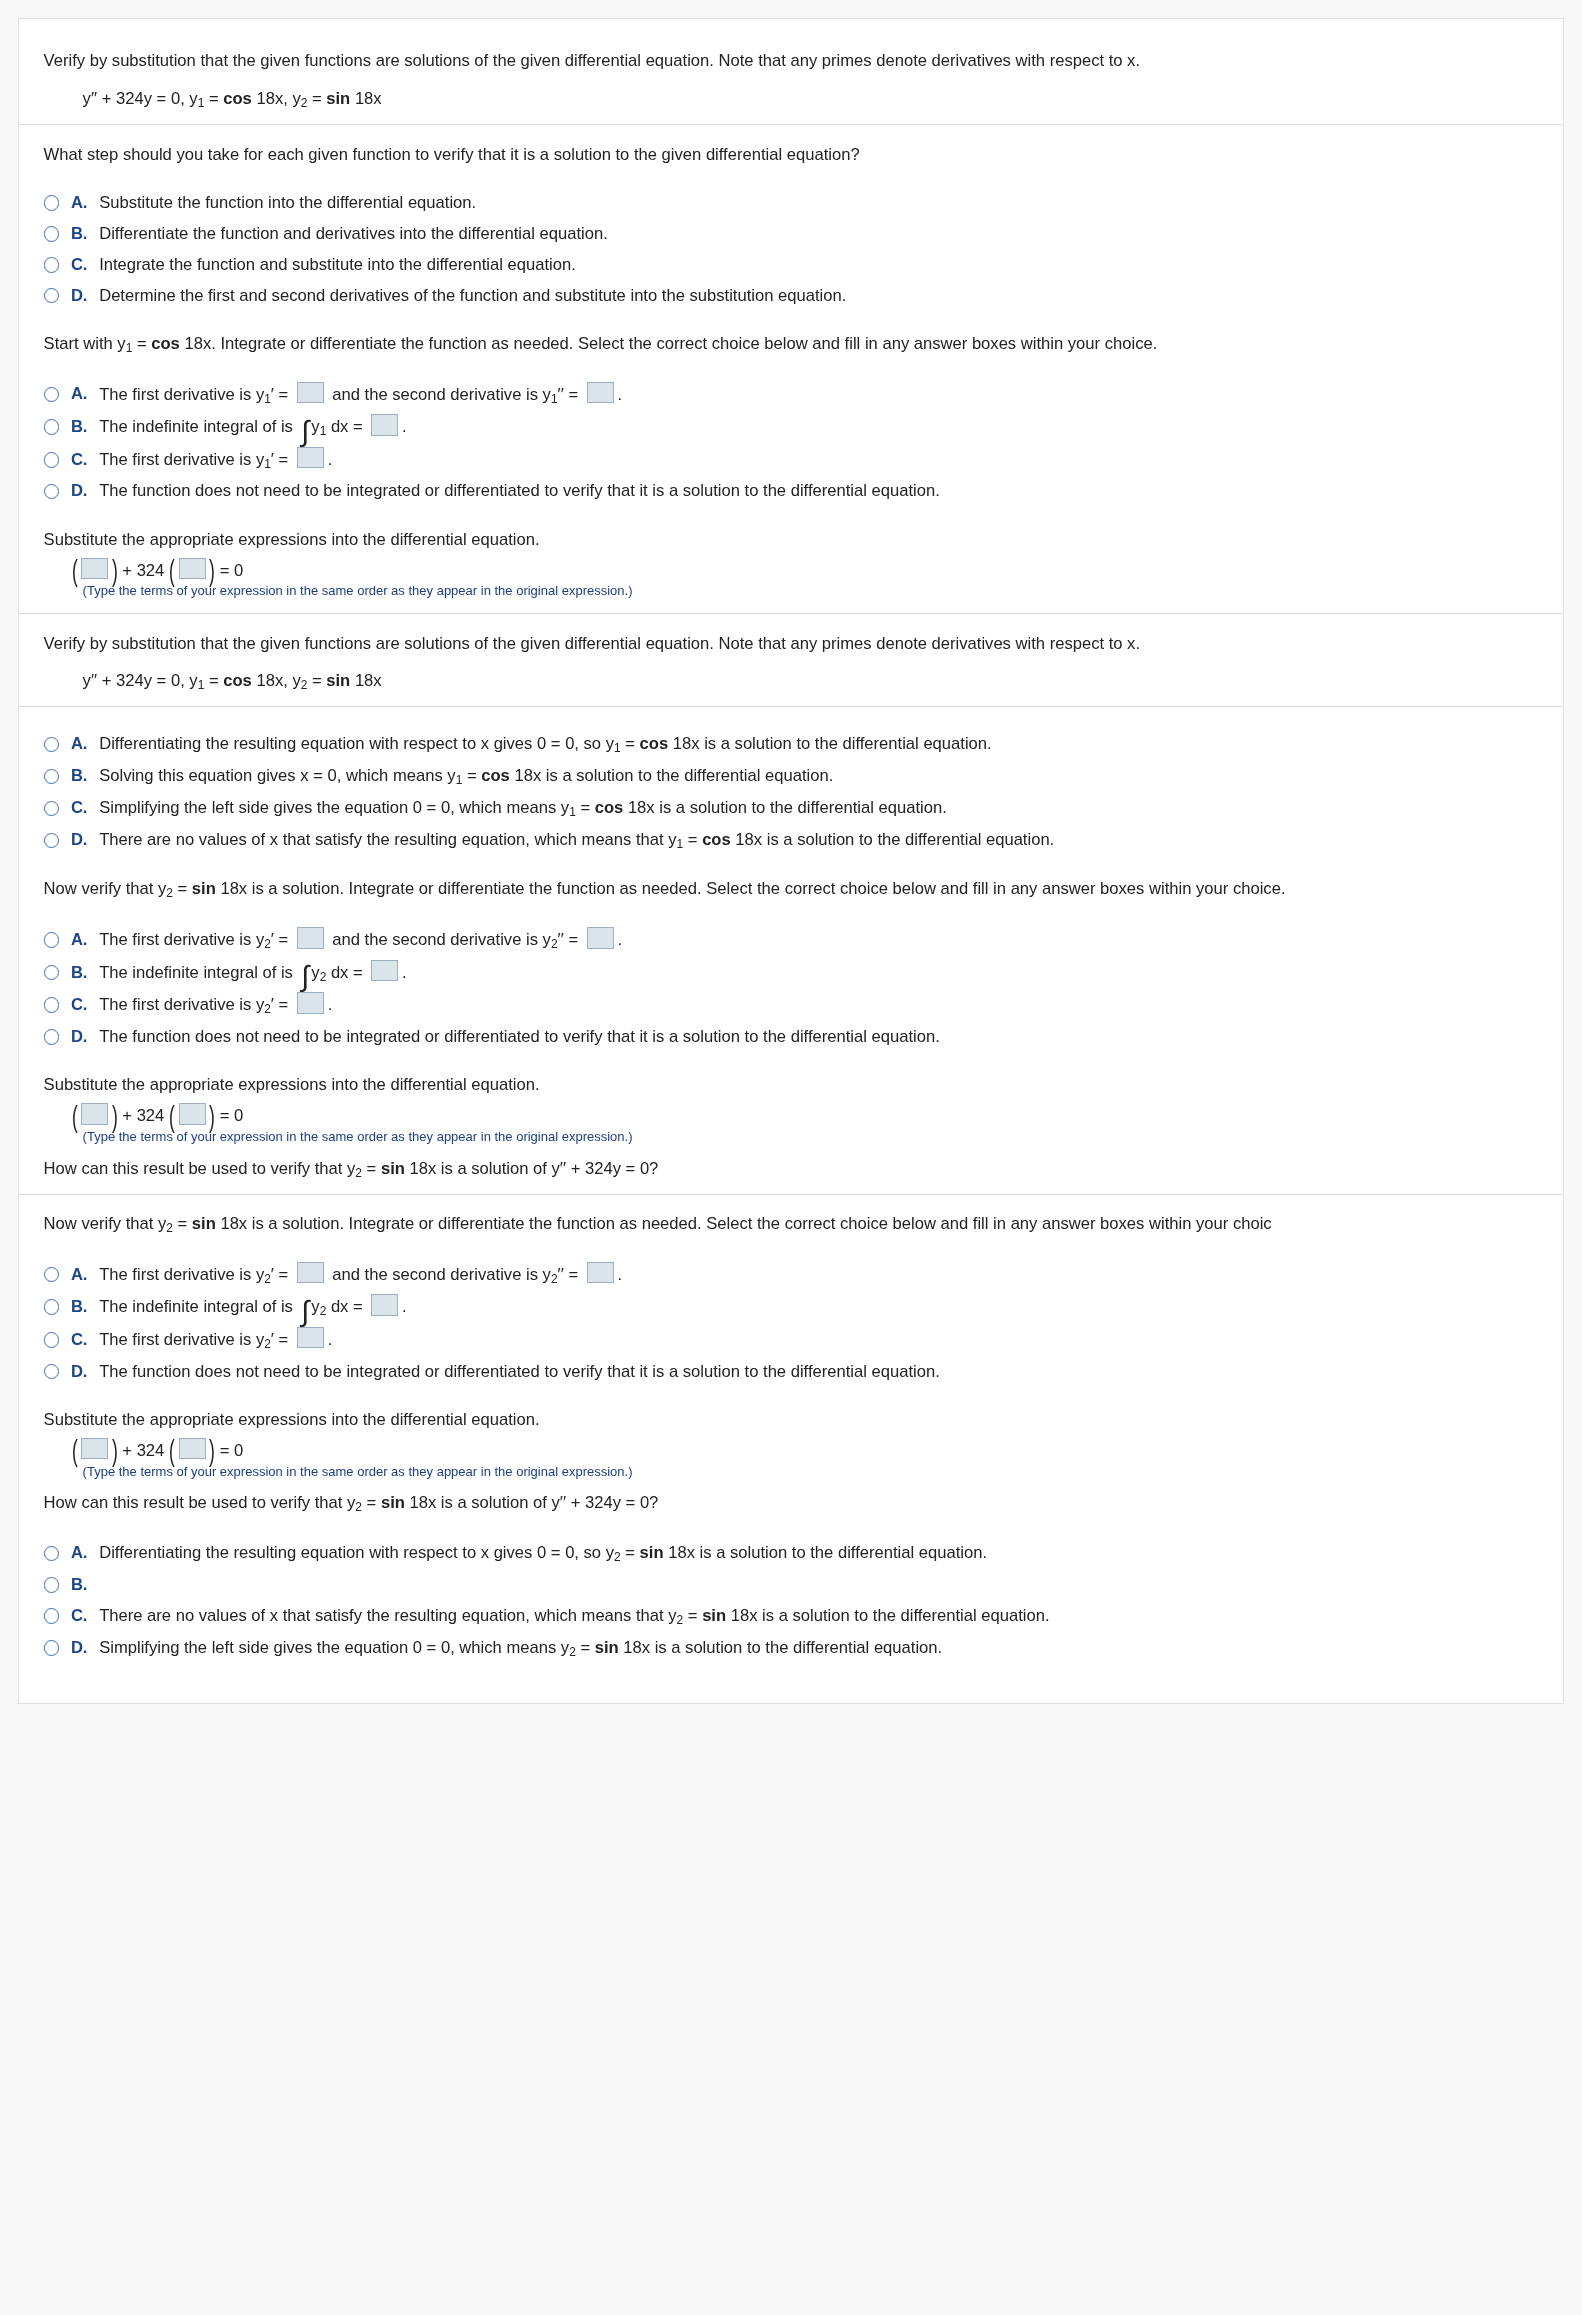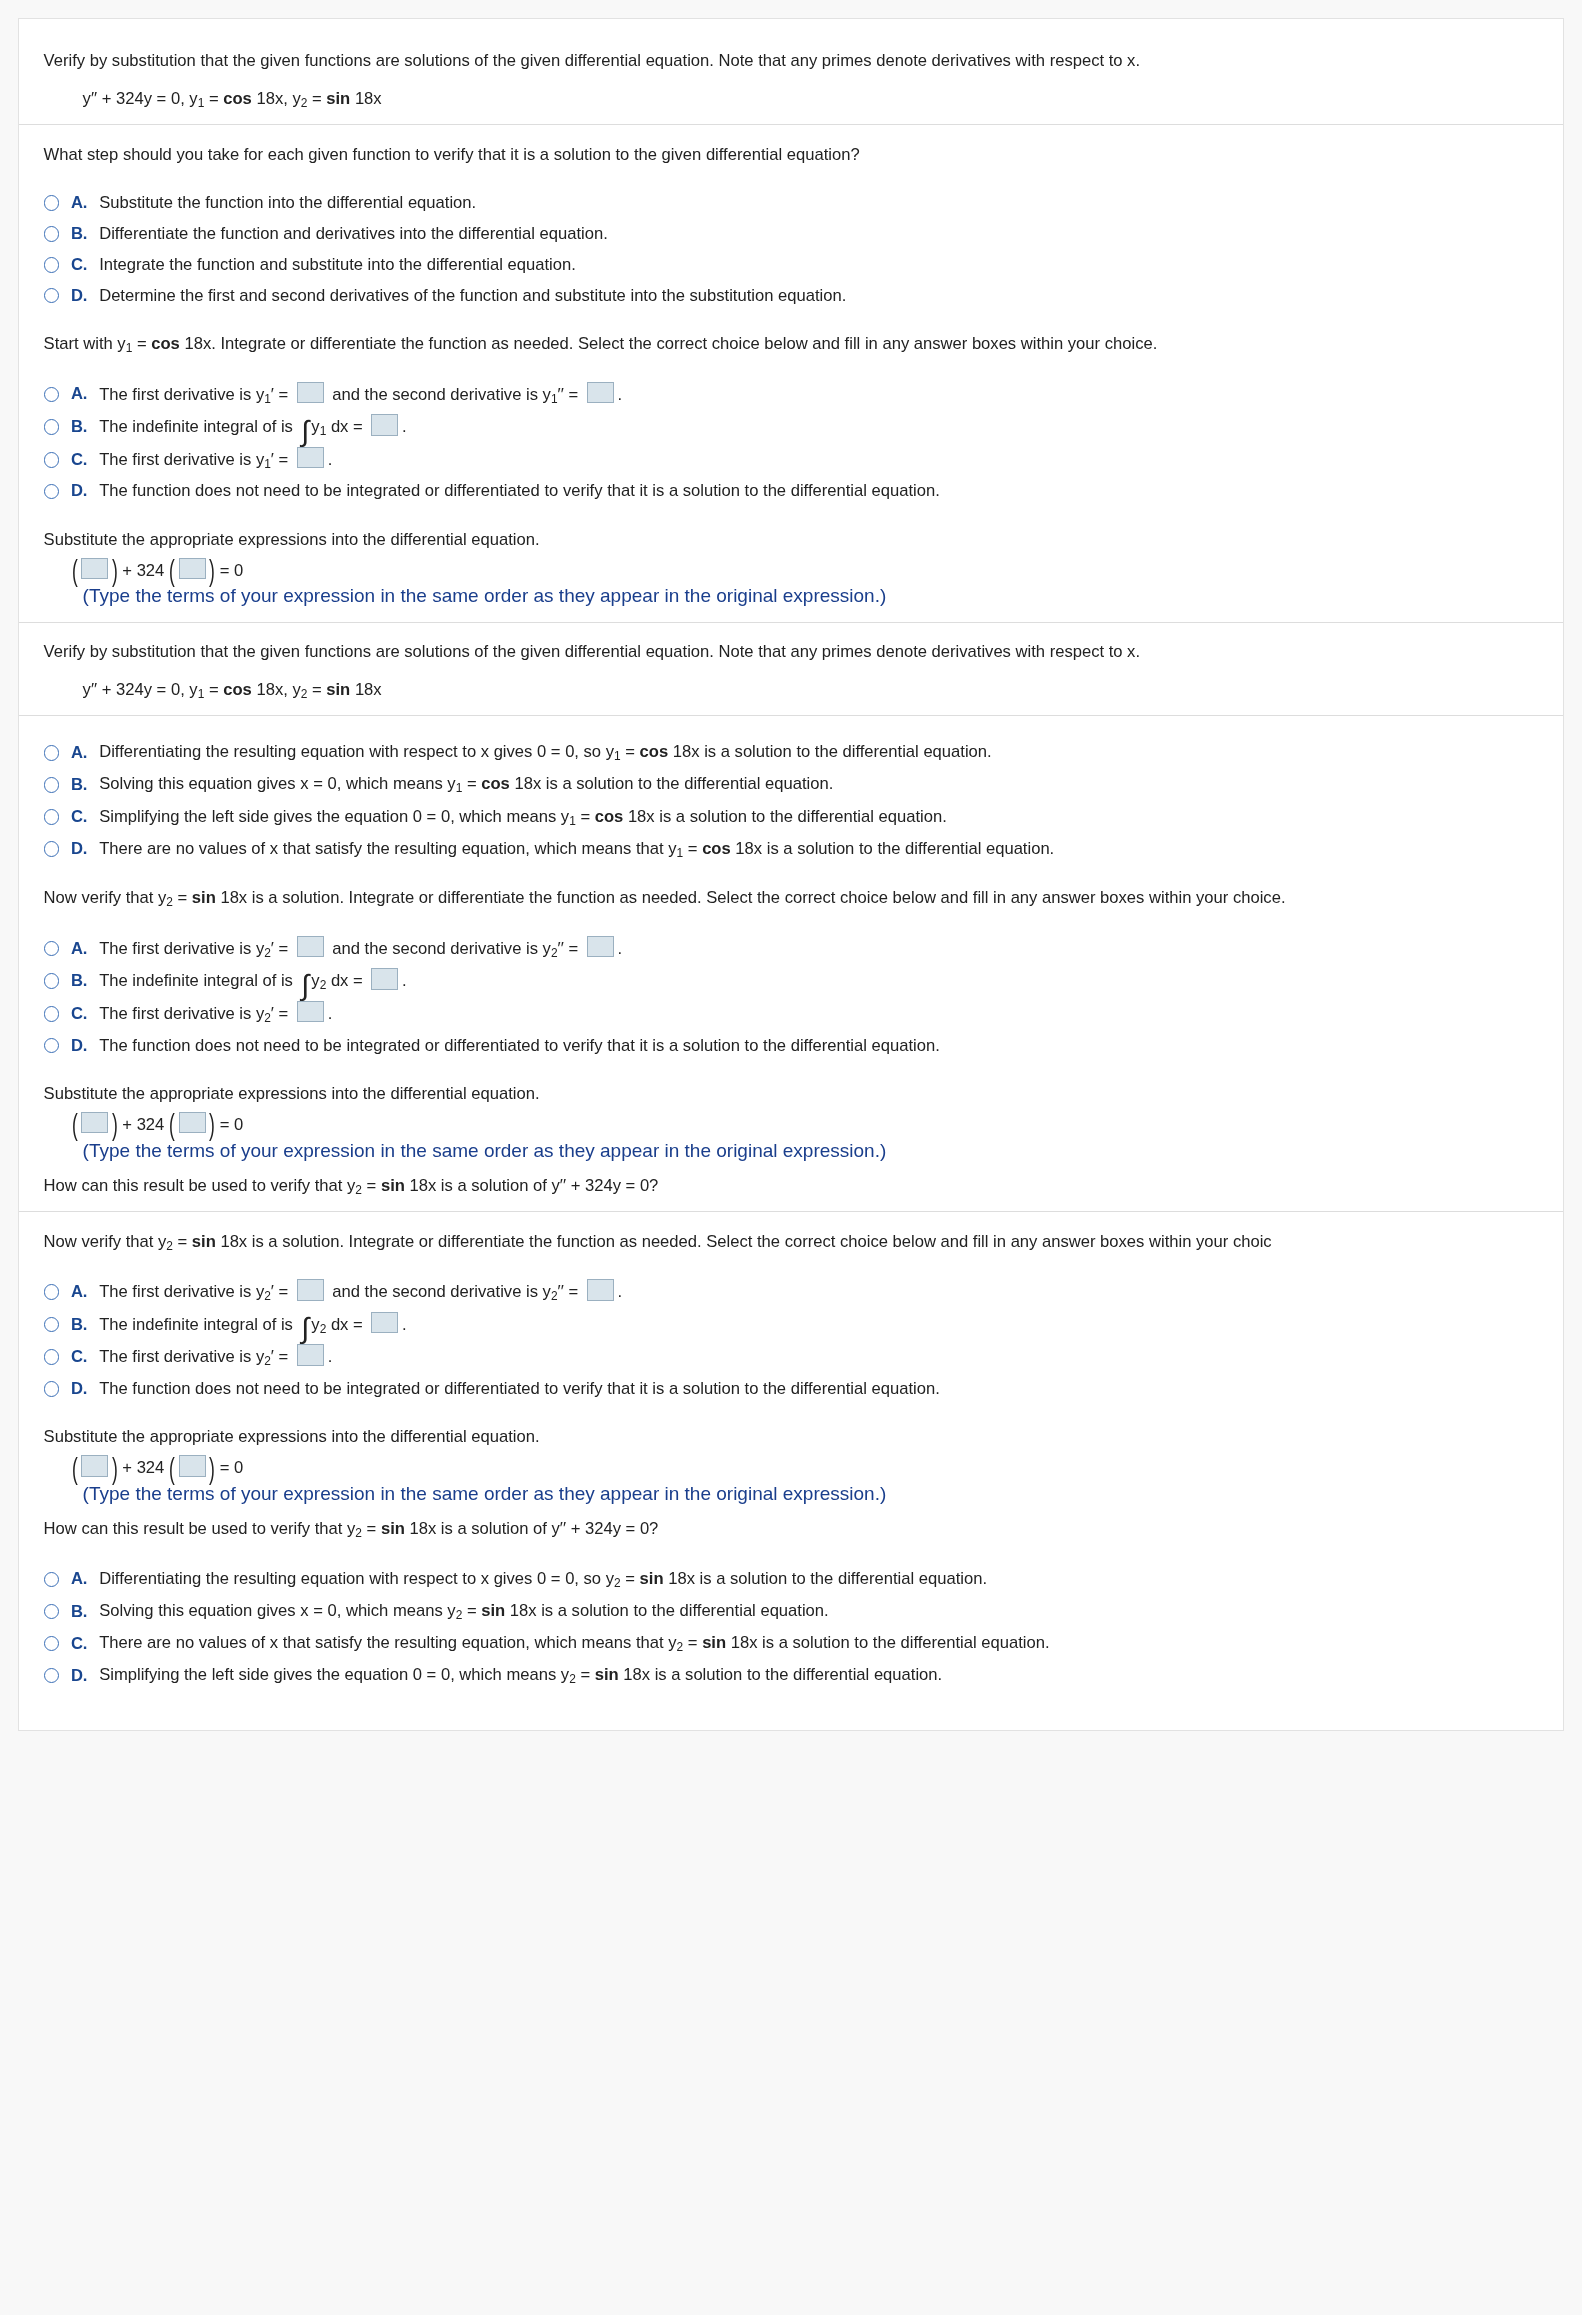--- a/index.html
+++ b/index.html
@@ -58,21 +58,21 @@
     margin: 0 -2px;
   }
   .integral {
     font-size: 29px;
     vertical-align: -8.8px;
     display: inline-block;
     line-height: 0.6;
     margin: 0 2px 0 3.9px;
   }
   sub { font-size: 0.72em; vertical-align: -2.9px; }
-  .hint { color: #1a3e8c; font-size: 19px; }
+  .hint { color: #1a3e8c; font-size: 13px; }
   .eqline { margin-left: 28px; margin-top: 5.9px; }
   .bold { font-weight: bold; }
 </style>
 </head>
 <body>
 
 <div class="page">
 
 <div class="section">
   <div>Verify by substitution that the given functions are solutions of the given differential equation. Note that any primes denote derivatives with respect to x.</div>
@@ -259,21 +259,20 @@
 
 <div class="section">
   <div class="opt-row">
         <span class="radio"></span>
         <span class="opt-label">A.</span>
     <span><span>Differentiating the resulting equation with respect to x gives 0 = 0, so y</span><sub>2</sub><span> = </span><span class="bold">sin</span><span> 18x is a solution to the differential equation.</span></span>
       </div>
   <div class="opt-row">
         <span class="radio"></span>
         <span class="opt-label">B.</span>
-    <span><span>Solving this equation gives x = 0, which means y</span><sub>2</sub><span> = </span><span class="bold">sin</span><span> 18x is a solution to the differential equation.</span></span>
       </div>
   <div class="opt-row">
         <span class="radio"></span>
         <span class="opt-label">C.</span>
     <span><span>There are no values of x that satisfy the resulting equation, which means that y</span><sub>2</sub><span> = </span><span class="bold">sin</span><span> 18x is a solution to the differential equation.</span></span>
       </div>
   <div class="opt-row">
         <span class="radio"></span>
         <span class="opt-label">D.</span>
     <span><span>Simplifying the left side gives the equation 0 = 0, which means y</span><sub>2</sub><span> = </span><span class="bold">sin</span><span> 18x is a solution to the differential equation.</span></span>

